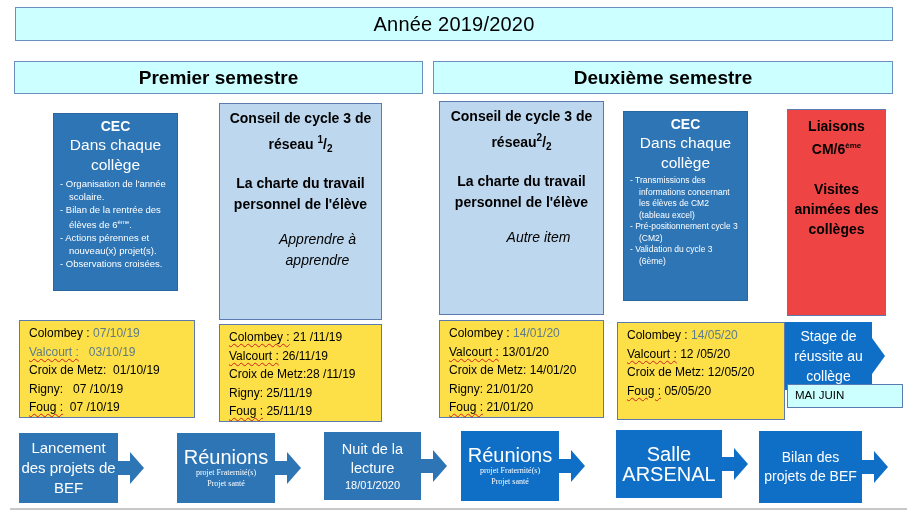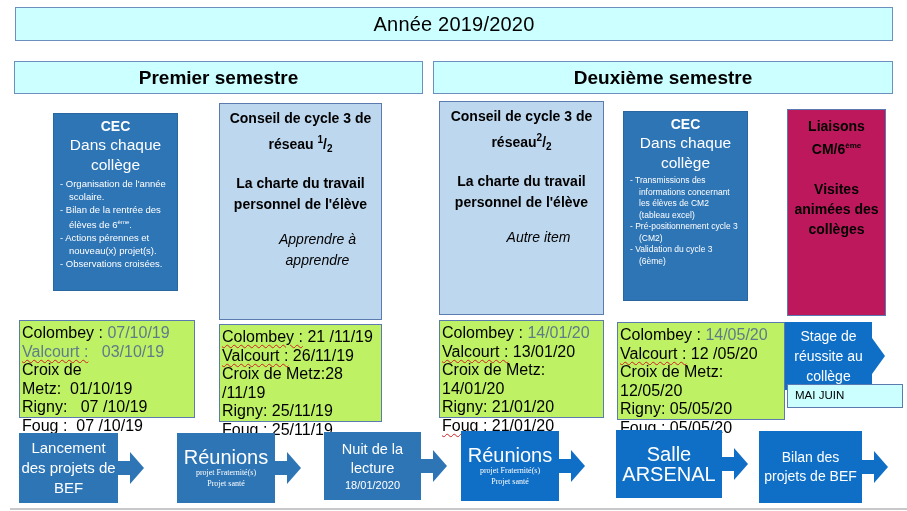--- a/index.html
+++ b/index.html
@@ -34,28 +34,28 @@
     background:#bdd7ee; border:1.5px solid #5a7ab0;
     text-align:center; padding:4px 4px;
   }
   .conseil .b { font-weight:bold; font-size:14px; line-height:21px; }
   .conseil .it { font-style:italic; font-size:14px; line-height:21px;margin-left:34px; }
   .conseil .gap { height:14px; }
   .frac sup { font-size:10px; }
   .frac sub { font-size:10px; }
 
   .liaison {
-    background:#be185d; border:1.5px solid #5a7ab0;
+    background:#ef4444; border:1.5px solid #5a7ab0;
     text-align:center; font-weight:bold; font-size:14px; line-height:20px; padding:6px 3px;
   }
   .liaison sup { font-size:8px; }
 
   .dates {
-    background:#bef264; border:1.5px solid #5a7ab0;
-    padding:3px 2px; font-size:16px; line-height:18.5px;
+    background:#fde047; border:1.5px solid #5a7ab0;
+    padding:3px 9px; font-size:12px; line-height:18.5px;
   }
   .dates .gray { color:#5f7b8a; }
   .squig { text-decoration:underline wavy #d02020; text-decoration-thickness:1px; text-underline-offset:2px; }
 
   .arrow-item { display:flex; align-items:center; }
   .arrow-box {
     background:#2e75b6; color:#fff; display:flex; flex-direction:column;
     align-items:center; justify-content:center; text-align:center;
     height:100%; box-sizing:border-box;
   }
@@ -162,21 +162,20 @@
   <div><span class="squig">Valcourt :</span> <span>13/01/20</span></div>
   <div><span>Croix de Metz:</span> <span>14/01/20</span></div>
   <div><span>Rigny:</span> <span>21/01/20</span></div>
   <div><span class="squig">Foug :</span> <span>21/01/20</span></div>
 </div>
 
 <div class="abs dates" style="left:617px;top:322px;width:168px;height:98px;">
   <div><span>Colombey :</span> <span class="gray">14/05/20</span></div>
   <div><span class="squig">Valcourt :</span> <span>12 /05/20</span></div>
   <div><span>Croix de Metz:</span> <span>12/05/20</span></div>
-  <div><span>Rigny:</span> <span>05/05/20</span></div>
   <div><span class="squig">Foug :</span> <span>05/05/20</span></div>
 </div>
 
 <div class="abs arrow-item" style="left:785px;top:322px;width:100px;height:68px;">
   <div class="arrow-box dark" style="width:96px;">
     <div class="main" style="font-size:14px;line-height:20px;">Stage de réussite au collège</div>
   </div>
   <div class="arrow-head dark" style="border-top-width:18px;border-bottom-width:18px;border-left-width:13px;"></div>
 </div>
 <div class="abs mai" style="left:787px;top:384px;width:116px;height:24px;">

